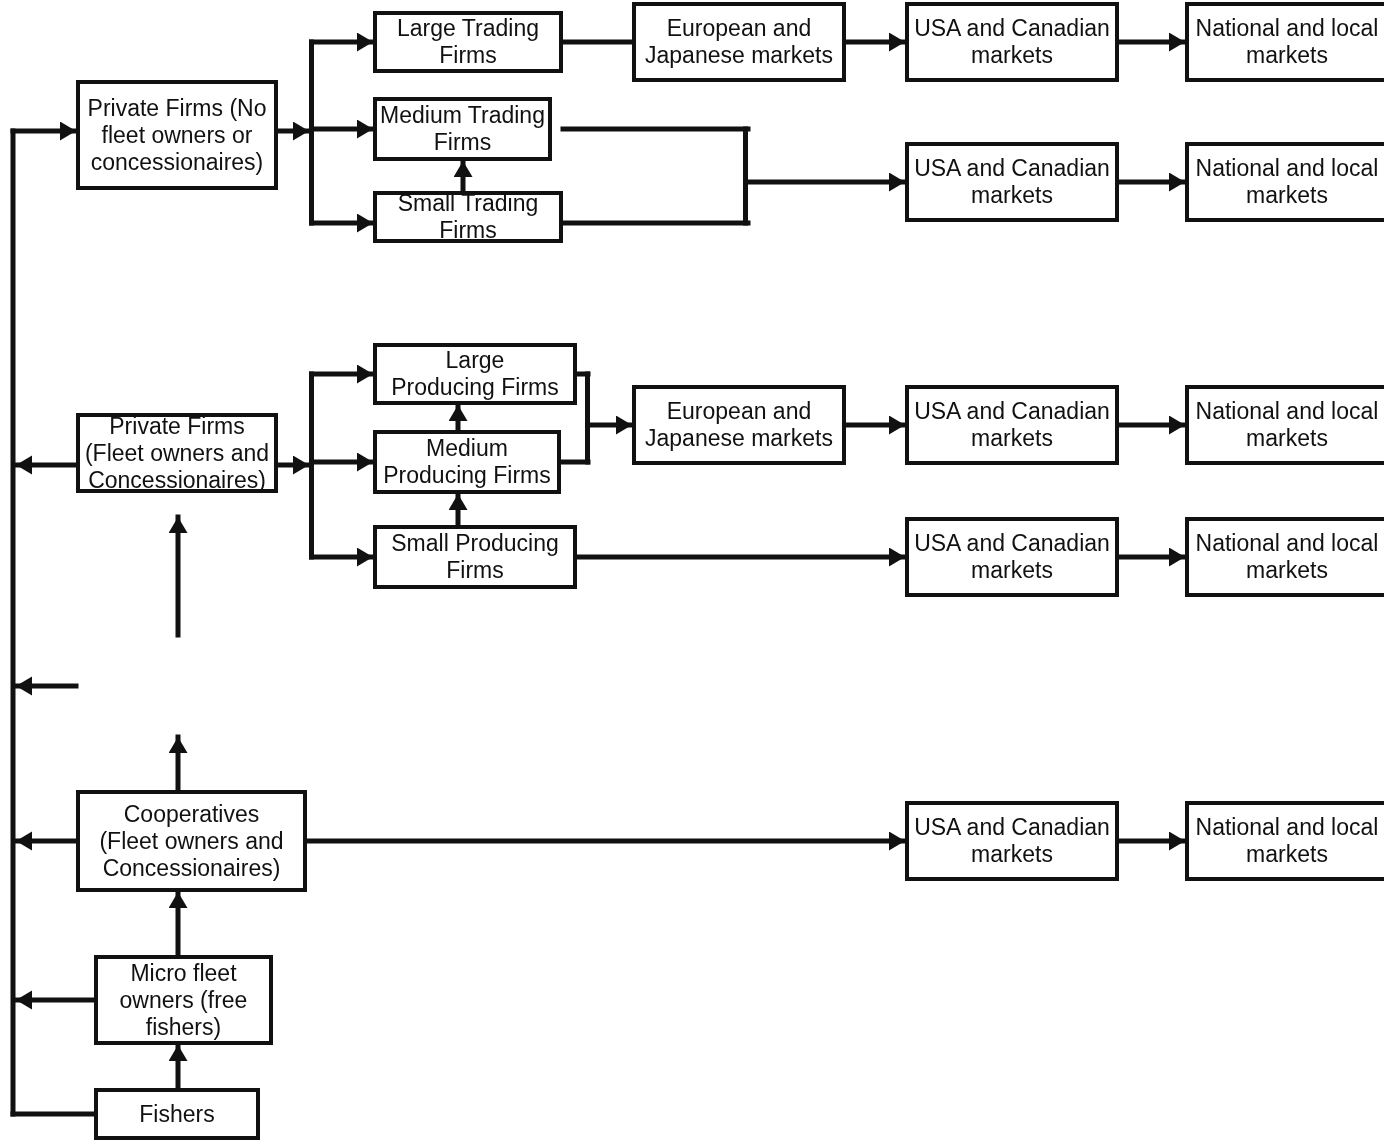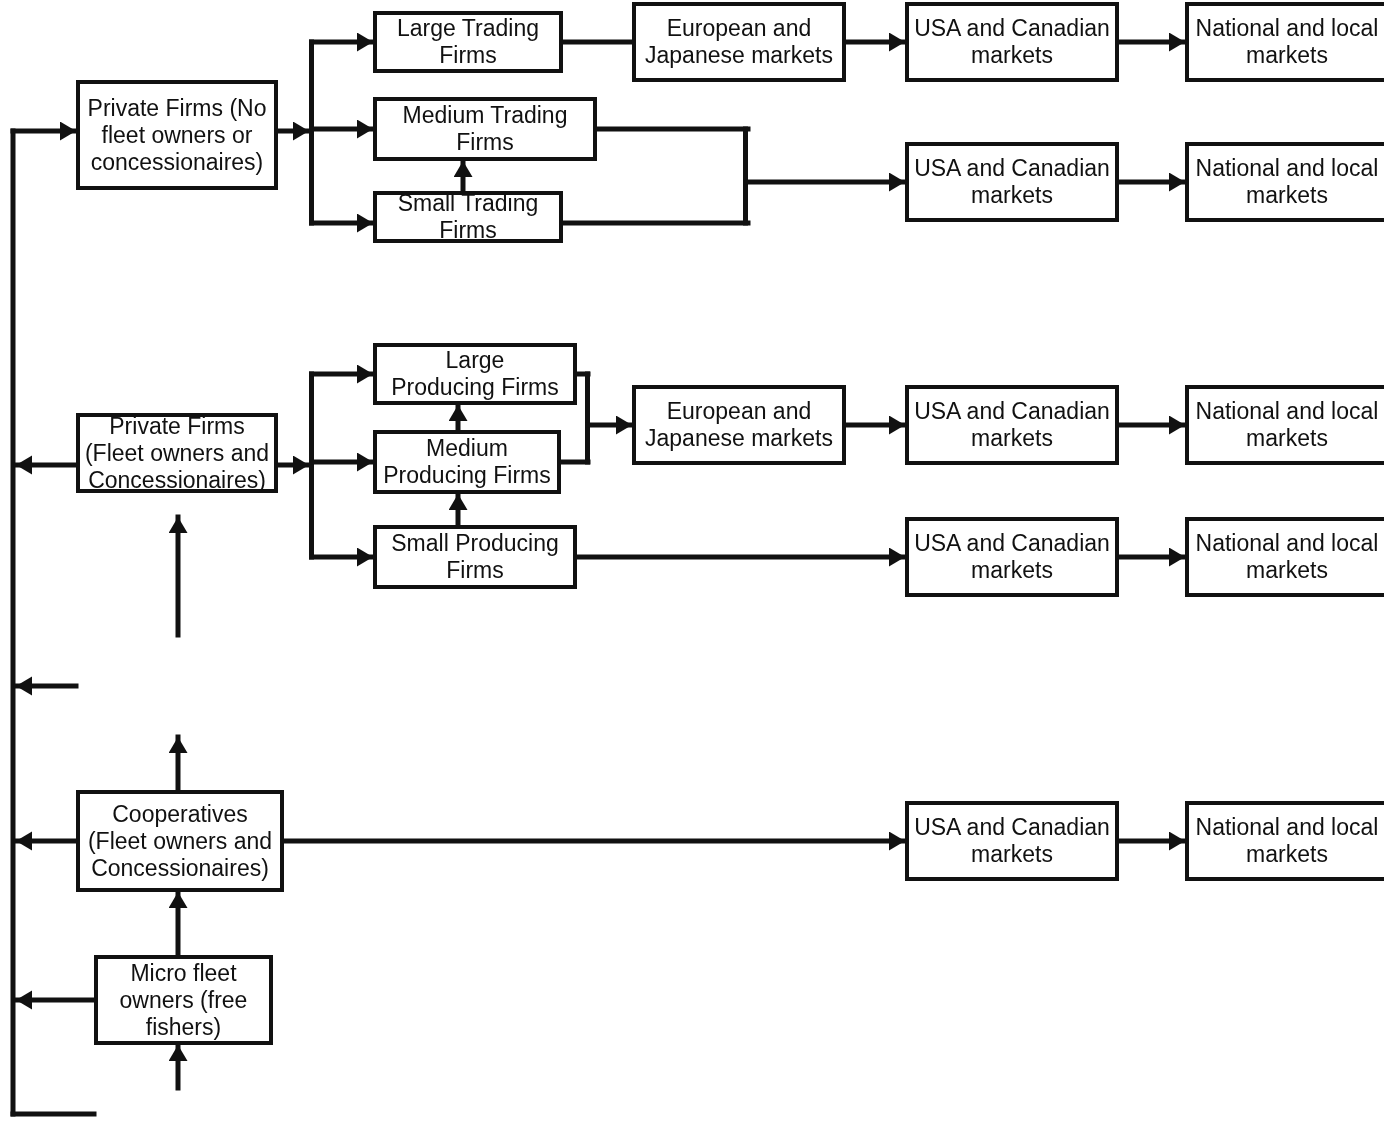--- a/index.html
+++ b/index.html
@@ -82,21 +82,21 @@
   <div class="node" style="left:624px;top:2px;width:214px;height:80px">European and
 Japanese markets</div>
   <div class="node" style="left:897px;top:2px;width:214px;height:80px">USA and Canadian
 markets</div>
   <div class="node" style="left:1177px;top:2px;width:204px;height:80px">National and local
 markets</div>
 
   <div class="node" style="left:68px;top:80px;width:202px;height:110px">Private Firms (No
 fleet owners or
 concessionaires)</div>
-  <div class="node" style="left:365px;top:97px;width:224px;height:64px">Medium Trading
+  <div class="node" style="left:365px;top:97px;width:179px;height:64px">Medium Trading
 Firms</div>
   <div class="node" style="left:365px;top:191px;width:190px;height:52px">Small Trading
 Firms</div>
   <div class="node" style="left:897px;top:142px;width:214px;height:80px">USA and Canadian
 markets</div>
   <div class="node" style="left:1177px;top:142px;width:204px;height:80px">National and local
 markets</div>
 
   <div class="node" style="left:365px;top:343px;width:204px;height:62px">Large
 Producing Firms</div>
@@ -111,24 +111,25 @@
   <div class="node" style="left:1177px;top:385px;width:204px;height:80px">National and local
 markets</div>
   <div class="node" style="left:68px;top:413px;width:202px;height:80px">Private Firms
 (Fleet owners and
 Concessionaires)</div>
   <div class="node" style="left:897px;top:517px;width:214px;height:80px">USA and Canadian
 markets</div>
   <div class="node" style="left:1177px;top:517px;width:204px;height:80px">National and local
 markets</div>
 
-  <div class="node" style="left:68px;top:790px;width:208px;height:102px">Cooperatives
+  <div class="node" style="left:68px;top:790px;width:231px;height:102px">Cooperatives
 (Fleet owners and
 Concessionaires)</div>
   <div class="node" style="left:897px;top:801px;width:214px;height:80px">USA and Canadian
 markets</div>
   <div class="node" style="left:1177px;top:801px;width:204px;height:80px">National and local
 markets</div>
   <div class="node" style="left:86px;top:955px;width:179px;height:90px">Micro fleet
 owners (free
 fishers)</div>
+  <div class="node" style="left:86px;top:1088px;width:166px;height:52px">Fishers</div>
 
 </div>
 
 </body></html>

